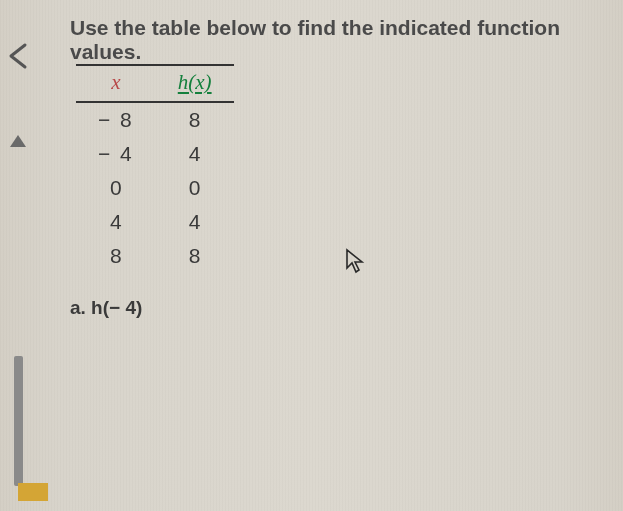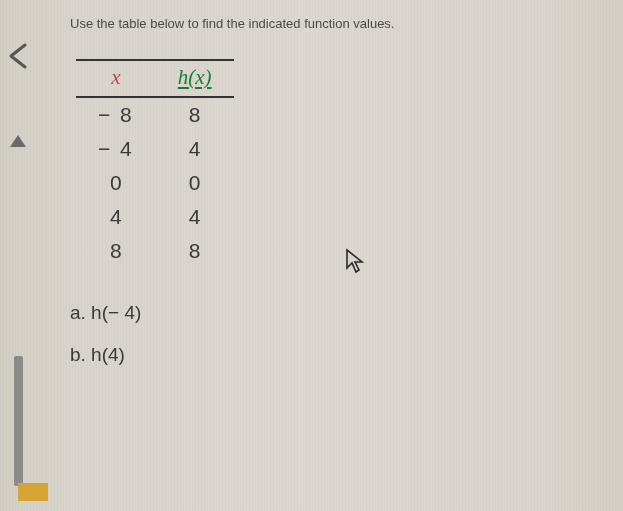--- a/index.html
+++ b/index.html
@@ -57,23 +57,23 @@
       height: 18px;
       background: #d4a535;
     }
     .content {
       position: absolute;
       left: 70px;
       top: 16px;
       right: 10px;
     }
     .prompt {
-      font-size: 13px;
+      font-size: 21px;
       color: #4a4a4a;
-      margin-bottom: 28px;
+      font-weight: bold;
     }
     .value-table {
       margin-left: 6px;
       border-collapse: collapse;
       font-size: 21px;
     }
     .value-table th {
       font-weight: normal;
       padding: 4px 22px 6px 22px;
       border-top: 2px solid #333;
@@ -93,24 +93,25 @@
     .value-table td {
       padding: 5px 22px;
       text-align: center;
       color: #3a3a3a;
       font-family: Arial, sans-serif;
     }
     .negcol {
       letter-spacing: 2px;
     }
     .questions {
-      margin-top: 26px;
+      margin-top: 16px;
       font-size: 19px;
       line-height: 2.0;
       color: #3a3a3a;
+      font-weight: bold;
     }
     .questions .q {
       margin-bottom: 4px;
     }
     .cursor {
       position: absolute;
       left: 345px;
       top: 248px;
       color: #2a2a2a;
     }
@@ -159,21 +160,20 @@
       </tr>
       <tr>
         <td>8</td>
         <td>8</td>
       </tr>
     </tbody>
   </table>
 
   <div class="questions">
     <div class="q">a. h(− 4)</div>
-    <div class="q">b. h(4)</div>
   </div>
 </div>
 
 <div class="cursor">
   <svg width="22" height="26" viewBox="0 0 22 26">
     <path d="M2 2 L2 20 L7 15 L11 24 L14 22 L10 14 L17 14 Z" fill="none" stroke="#2a2a2a" stroke-width="1.6"></path>
   </svg>
 </div>
 
 </body></html>

